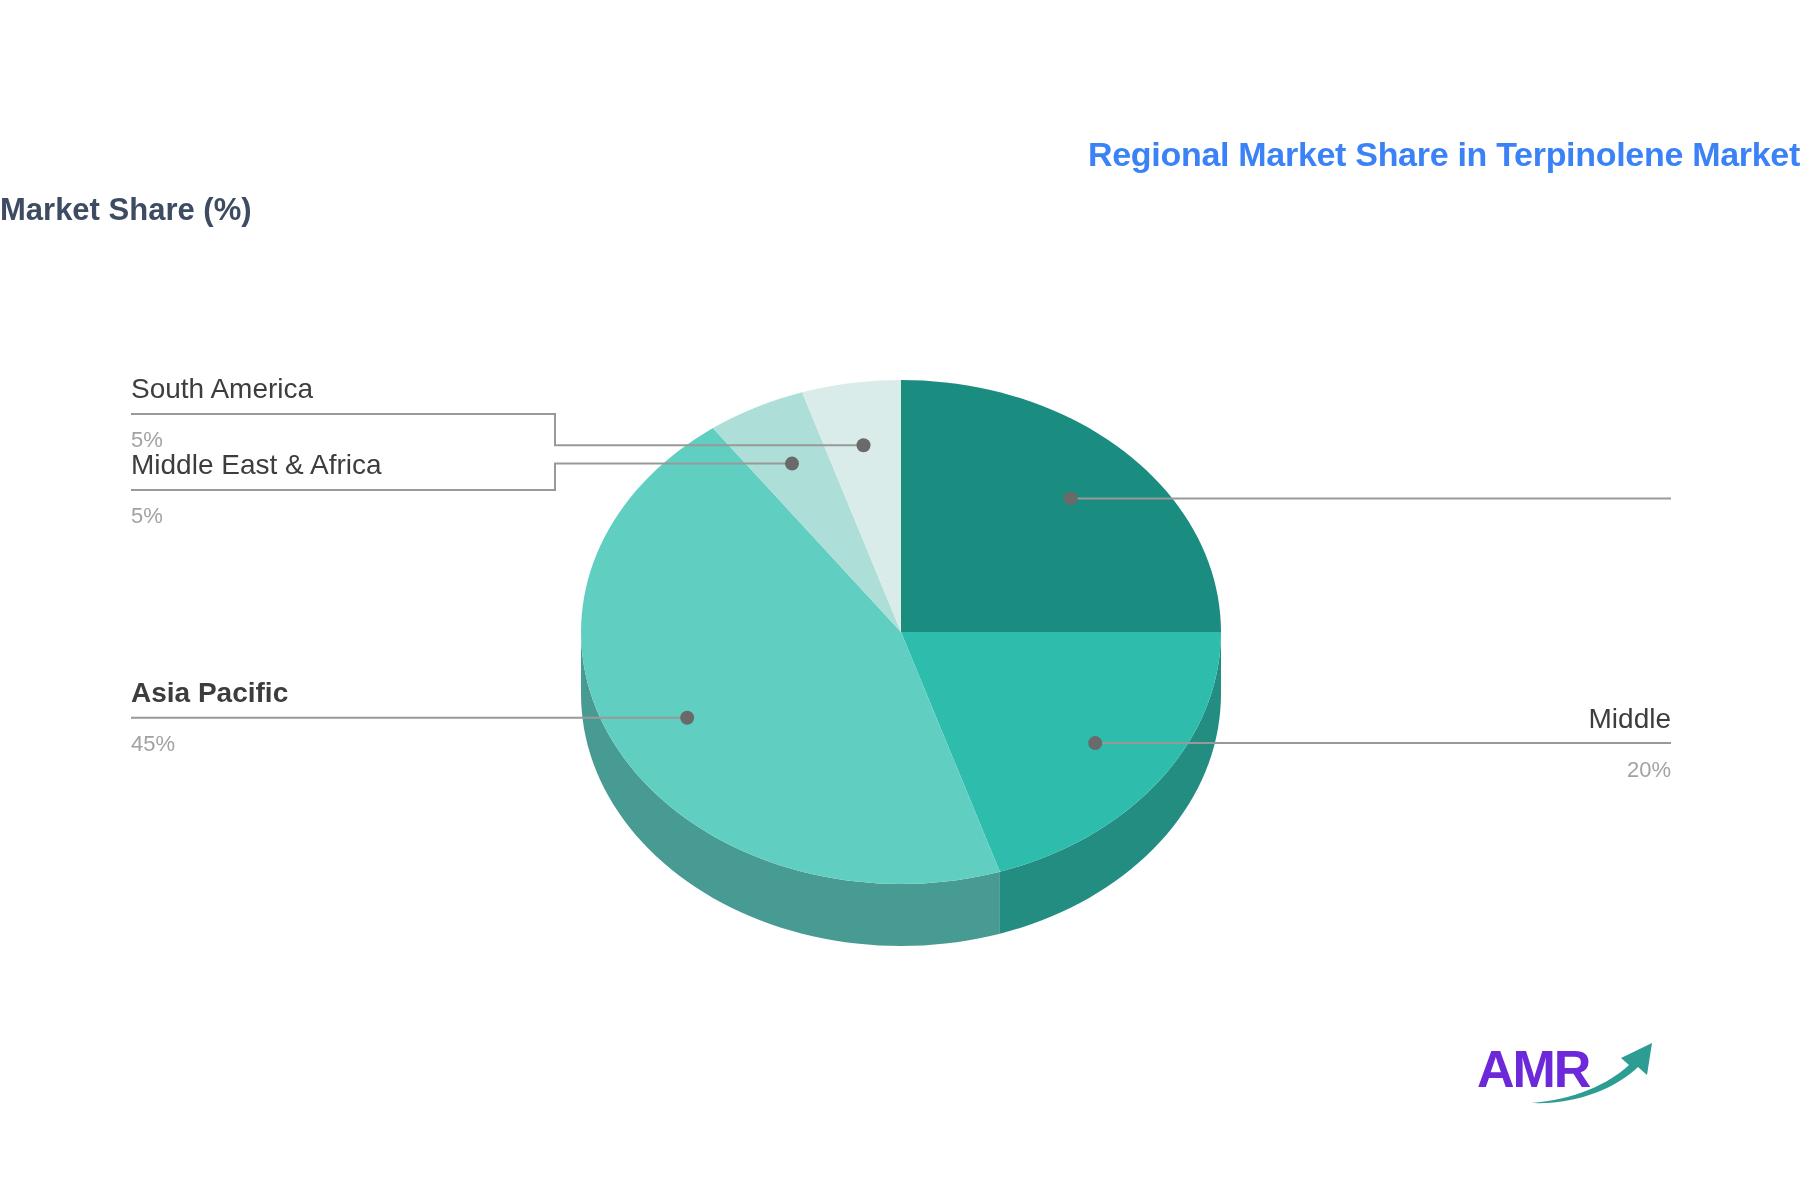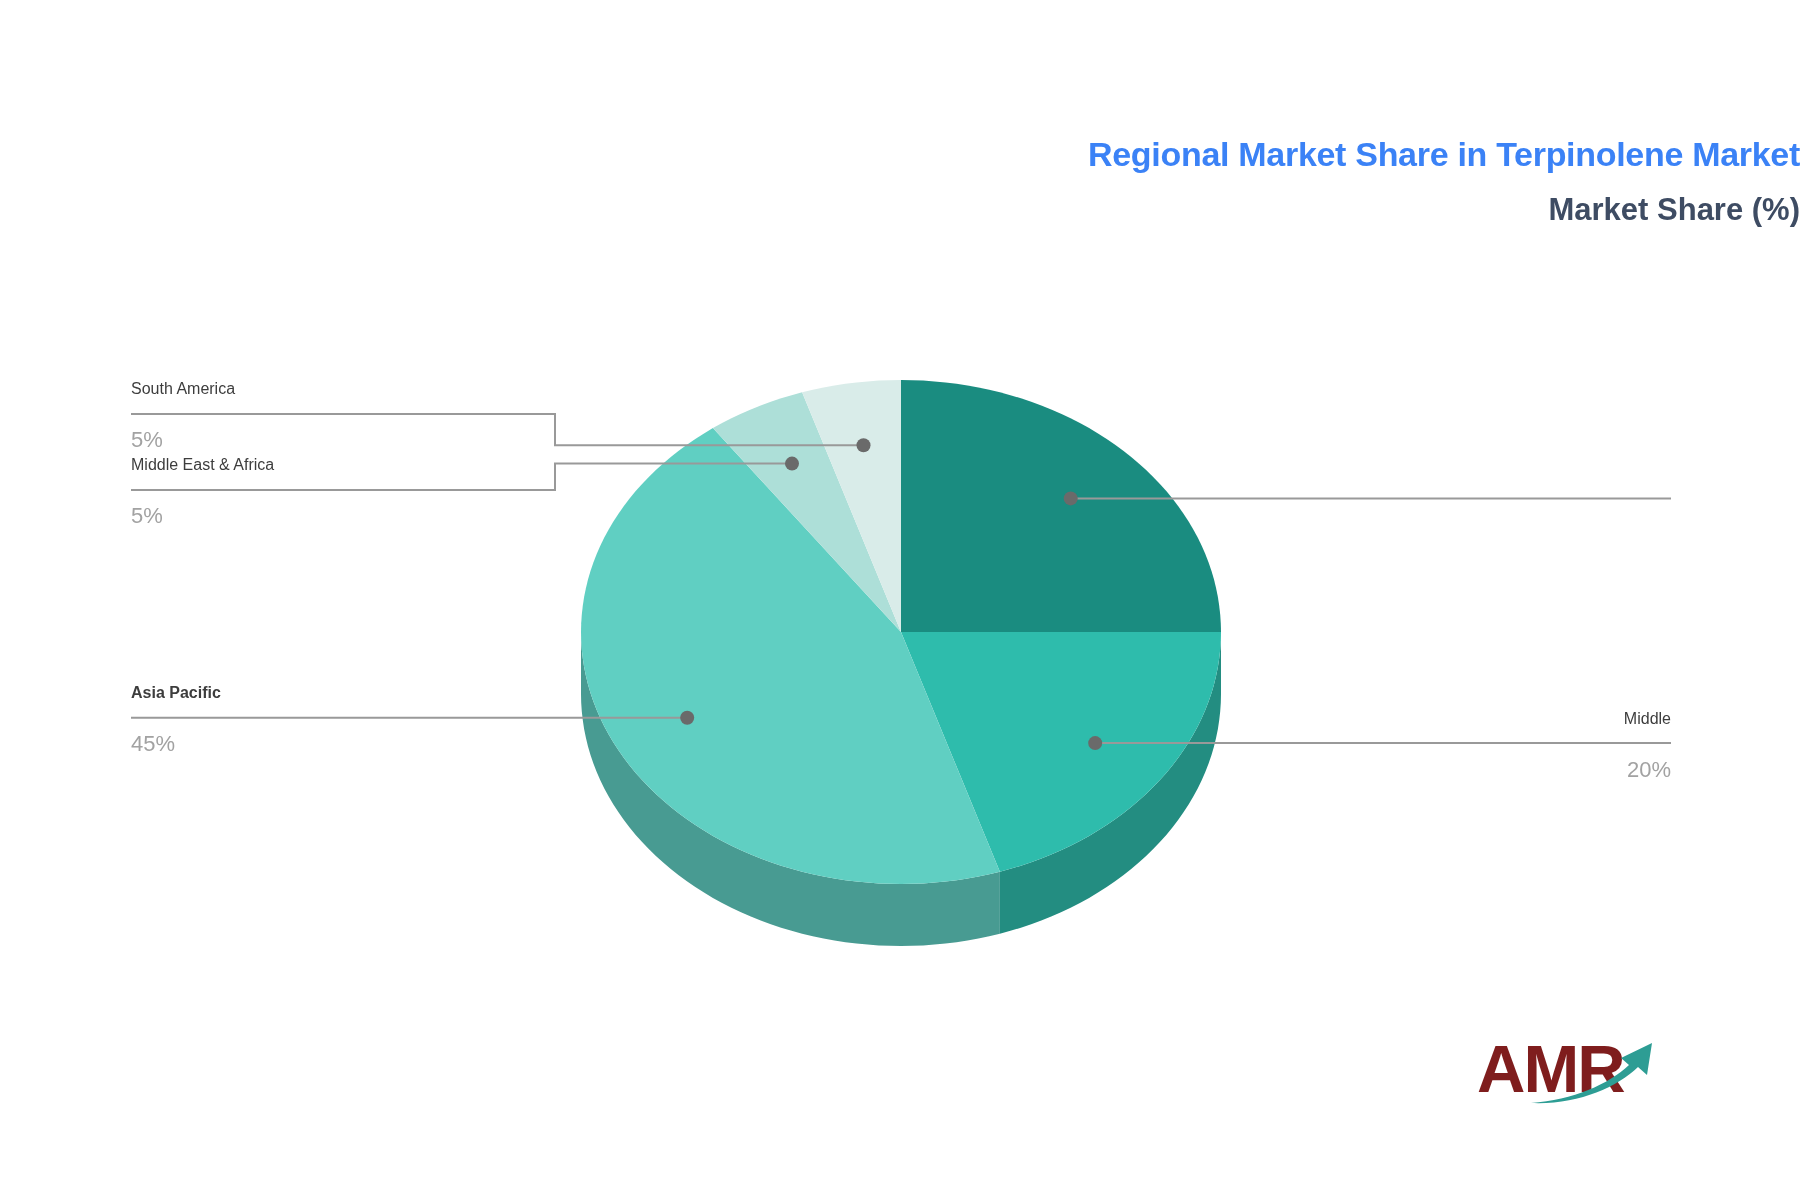--- a/index.html
+++ b/index.html
@@ -1,27 +1,27 @@
 <!DOCTYPE html>
 <html><head>
 <meta charset="utf-8">
 <style>
   html,body{margin:0;padding:0;background:#ffffff;}
   body{font-family:"Liberation Sans", sans-serif;}
   .stage{position:relative;width:1800px;height:1196px;background:#ffffff;overflow:hidden;}
   .chart-title{position:absolute;left:0;top:134px;width:1800px;text-align:right;
     font-size:34px;font-weight:bold;color:#3b82f6;letter-spacing:-0.3px;line-height:40px;}
-  .chart-subtitle{position:absolute;left:0;top:192px;width:1800px;text-align:right;
+  .chart-subtitle{position:absolute;left:0;top:192px;width:1800px;text-align:left;
     font-size:31px;font-weight:bold;color:#3e4c63;line-height:36px;}
   #pie-svg{position:absolute;left:0;top:0;}
-  .label-name{position:absolute;font-size:16px;line-height:27px;color:#3d3d3d;white-space:nowrap;}
+  .label-name{position:absolute;font-size:28px;line-height:27px;color:#3d3d3d;white-space:nowrap;}
   .label-pct{position:absolute;font-size:22px;line-height:27px;color:#a2a2a2;white-space:nowrap;}
   .r{text-align:right;}
   .logo{position:absolute;left:1477px;top:1036px;width:200px;height:80px;}
-  .logo-text{position:absolute;left:0;top:0;font-size:67px;font-weight:800;color:#7f1d1d;
+  .logo-text{position:absolute;left:0;top:0;font-size:52px;font-weight:800;color:#6d28d9;
     letter-spacing:-2px;line-height:66px;}
   .logo-arrow{position:absolute;left:48px;top:2px;}
 </style>
 </head>
 <body>
 
 <div class="stage">
 
   <div class="chart-title">Regional Market Share in Terpinolene Market</div>
   <div class="chart-subtitle">Market Share (%)</div>

